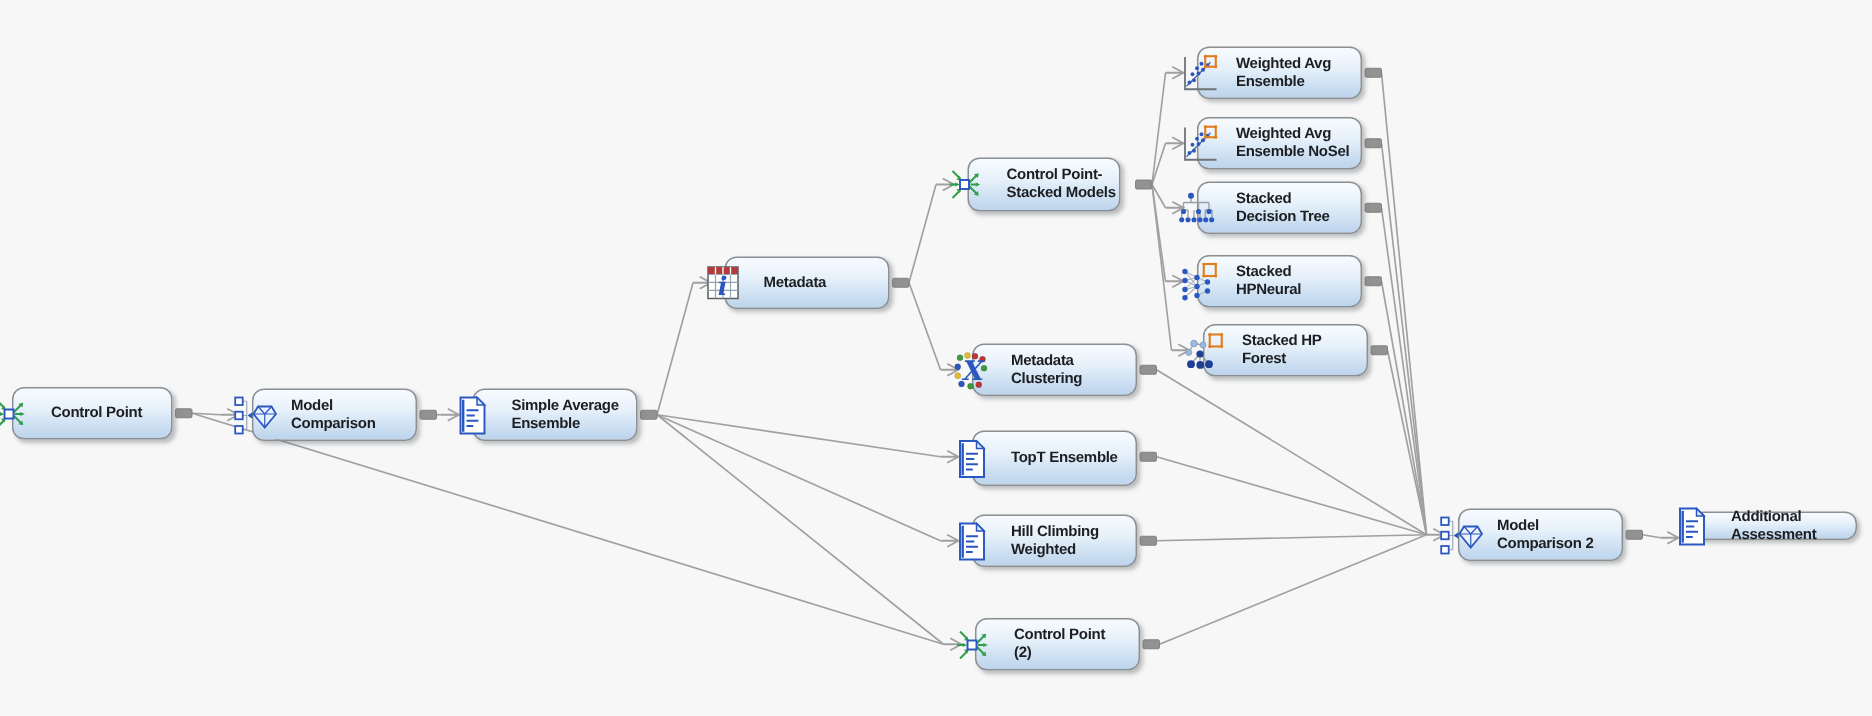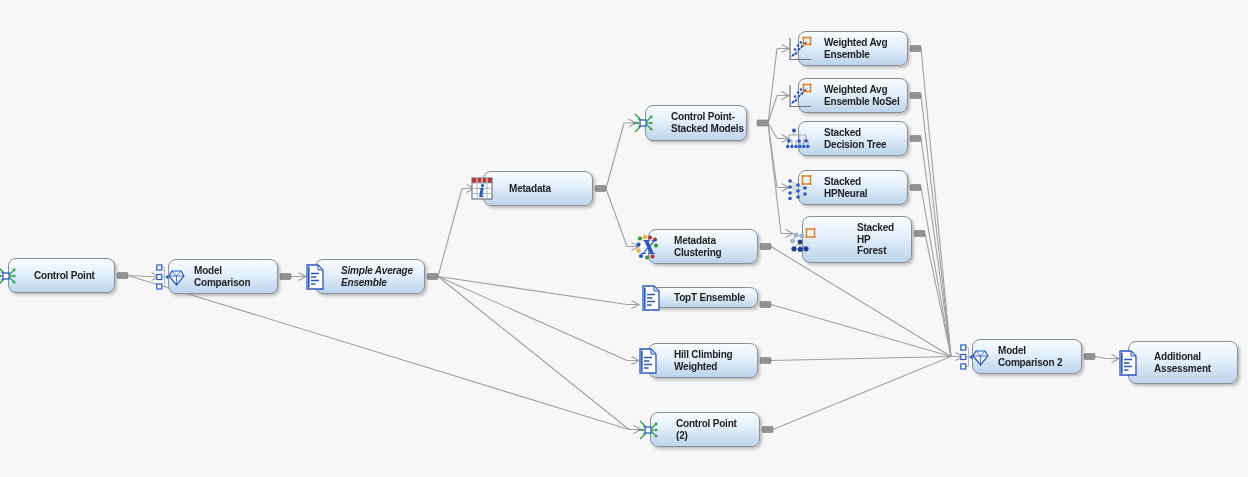--- a/index.html
+++ b/index.html
@@ -126,21 +126,21 @@
             <rect x="0.8" y="10.5" width="5" height="5"></rect>
             <rect x="0.8" y="20" width="5" height="5"></rect>
           </g>
           <path d="M9 13 l3.2 -2.2 v4.4 z" fill="#2b58c0"></path>
           <polygon points="16,7 25,7 28,12 20.5,21 13,12" fill="#eaf2fb" stroke="#2b58c0" stroke-width="1.2"></polygon>
           <path d="M13 12 H28 M16 7 L20.5 12 L25 7 M20.5 12 V21" stroke="#2b58c0" stroke-width="0.8" fill="none"></path>
         </svg></span>
       <span class="label">Model
 Comparison</span>
     </div>
-    <div class="node" style="left: 315px; top: 259px; width: 110px; height: 35px; font-style: italic;">
+    <div class="node" style="left: 315px; top: 259px; width: 110px; height: 35px;">
       <span class="icon"><svg width="24" height="26" viewBox="0 0 24 26">
           <path d="M4 1 H15 L20 6 V25 H4 Z" fill="#fff" stroke="#2b58c0" stroke-width="1.3"></path>
           <path d="M15 1 V6 H20 Z" fill="#d9e7f7" stroke="#2b58c0" stroke-width="1"></path>
           <path d="M8 9.5 H16 M8 13 H13.5 M8 16.5 H16 M8 20 H12.5" stroke="#2b58c0" stroke-width="1.3"></path>
           <path d="M5.8 2.5 V23.8" stroke="#2b58c0" stroke-width="1.6"></path>
         </svg></span>
       <span class="label">Simple Average
 Ensemble</span>
     </div>
     <div class="node" style="left: 483px; top: 171px; width: 110px; height: 35px;">
@@ -284,21 +284,21 @@
           <g fill="#e07d1f">
             <circle cx="16.5" cy="1" r="1"></circle>
             <circle cx="24.5" cy="1" r="1"></circle>
             <circle cx="16.5" cy="9" r="1"></circle>
             <circle cx="24.5" cy="9" r="1"></circle>
           </g>
         </svg></span>
       <span class="label">Stacked
 HPNeural</span>
     </div>
-    <div class="node" style="left: 802px; top: 216px; width: 110px; height: 47px; padding-left: 29px;">
+    <div class="node" style="left: 802px; top: 216px; width: 110px; height: 35px;">
       <span class="icon"><svg width="26" height="26" viewBox="0 0 26 26">
           <path d="M6 8 L2.5 14 M6 8 L12 9 M10 15 L4 21.5 M10 15 L10 22 M10 15 L16 21.5" stroke="#9aa0a6" stroke-width="0.9" fill="none"></path>
           <g fill="#9db8dc" stroke="#7d98c0" stroke-width="0.5">
             <circle cx="6" cy="8" r="2.2"></circle>
             <circle cx="2.5" cy="14" r="2"></circle>
             <circle cx="12" cy="9" r="2"></circle>
           </g>
           <g fill="#1d3f94">
             <circle cx="10" cy="15" r="2.4"></circle>
             <circle cx="4" cy="21.8" r="2.6"></circle>
@@ -309,21 +309,21 @@
           <g fill="#e07d1f">
             <circle cx="16.5" cy="2" r="1"></circle>
             <circle cx="24.5" cy="2" r="1"></circle>
             <circle cx="16.5" cy="10" r="1"></circle>
             <circle cx="24.5" cy="10" r="1"></circle>
           </g>
         </svg></span>
       <span class="label">Stacked HP
 Forest</span>
     </div>
-    <div class="node" style="left: 648px; top: 287px; width: 110px; height: 21px; text-align: center;">
+    <div class="node" style="left: 648px; top: 287px; width: 110px; height: 37px;">
       <span class="icon"><svg width="24" height="26" viewBox="0 0 24 26">
           <path d="M4 1 H15 L20 6 V25 H4 Z" fill="#fff" stroke="#2b58c0" stroke-width="1.3"></path>
           <path d="M15 1 V6 H20 Z" fill="#d9e7f7" stroke="#2b58c0" stroke-width="1"></path>
           <path d="M8 9.5 H16 M8 13 H13.5 M8 16.5 H16 M8 20 H12.5" stroke="#2b58c0" stroke-width="1.3"></path>
           <path d="M5.8 2.5 V23.8" stroke="#2b58c0" stroke-width="1.6"></path>
         </svg></span>
       <span class="label">TopT Ensemble</span>
     </div>
     <div class="node" style="left: 648px; top: 343px; width: 110px; height: 35px;">
       <span class="icon"><svg width="24" height="26" viewBox="0 0 24 26">
@@ -366,21 +366,21 @@
             <rect x="0.8" y="10.5" width="5" height="5"></rect>
             <rect x="0.8" y="20" width="5" height="5"></rect>
           </g>
           <path d="M9 13 l3.2 -2.2 v4.4 z" fill="#2b58c0"></path>
           <polygon points="16,7 25,7 28,12 20.5,21 13,12" fill="#eaf2fb" stroke="#2b58c0" stroke-width="1.2"></polygon>
           <path d="M13 12 H28 M16 7 L20.5 12 L25 7 M20.5 12 V21" stroke="#2b58c0" stroke-width="0.8" fill="none"></path>
         </svg></span>
       <span class="label">Model
 Comparison 2</span>
     </div>
-    <div class="node" style="left: 1128px; top: 341px; width: 110px; height: 43px;">
+    <div class="node" style="left: 1128px; top: 341px; width: 110px; height: 19px;">
       <span class="icon"><svg width="24" height="26" viewBox="0 0 24 26">
           <path d="M4 1 H15 L20 6 V25 H4 Z" fill="#fff" stroke="#2b58c0" stroke-width="1.3"></path>
           <path d="M15 1 V6 H20 Z" fill="#d9e7f7" stroke="#2b58c0" stroke-width="1"></path>
           <path d="M8 9.5 H16 M8 13 H13.5 M8 16.5 H16 M8 20 H12.5" stroke="#2b58c0" stroke-width="1.3"></path>
           <path d="M5.8 2.5 V23.8" stroke="#2b58c0" stroke-width="1.6"></path>
         </svg></span>
       <span class="label">Additional
 Assessment</span>
     </div>
   </div>

